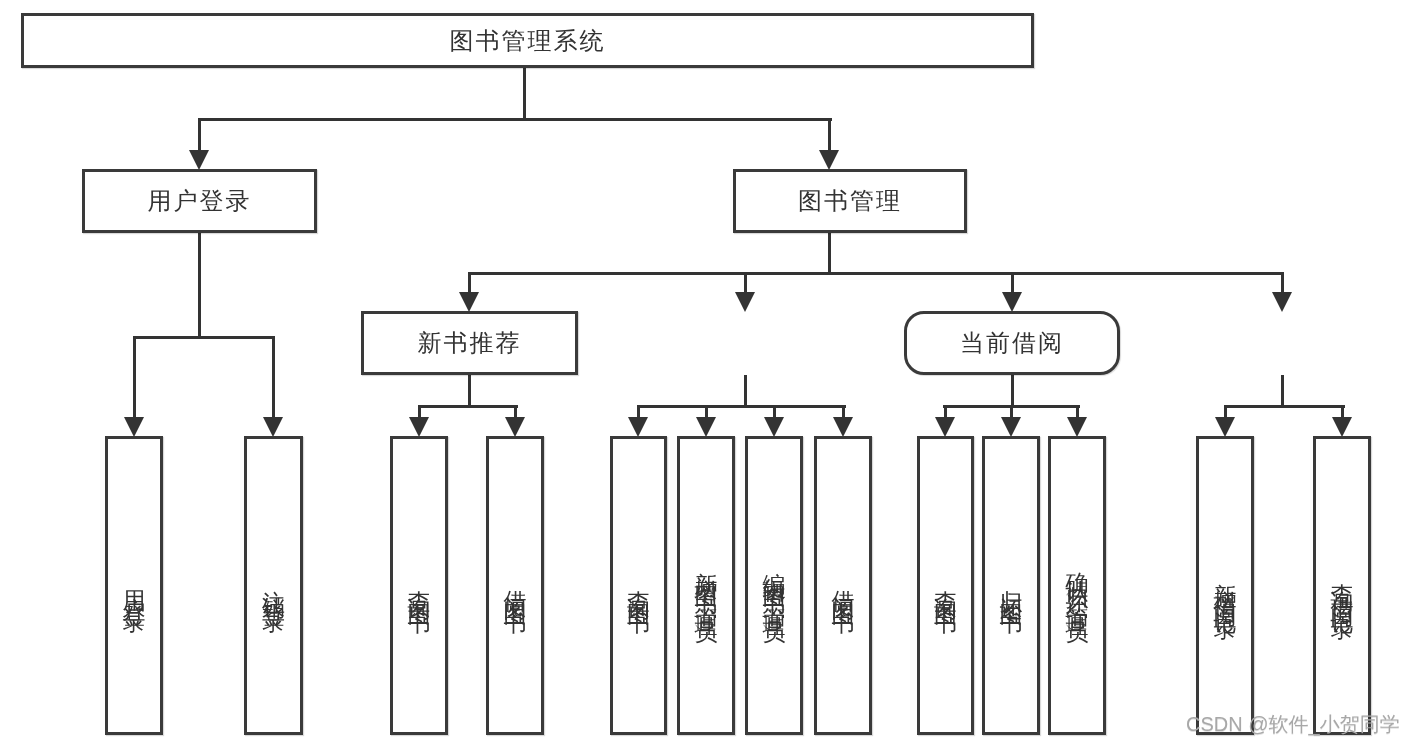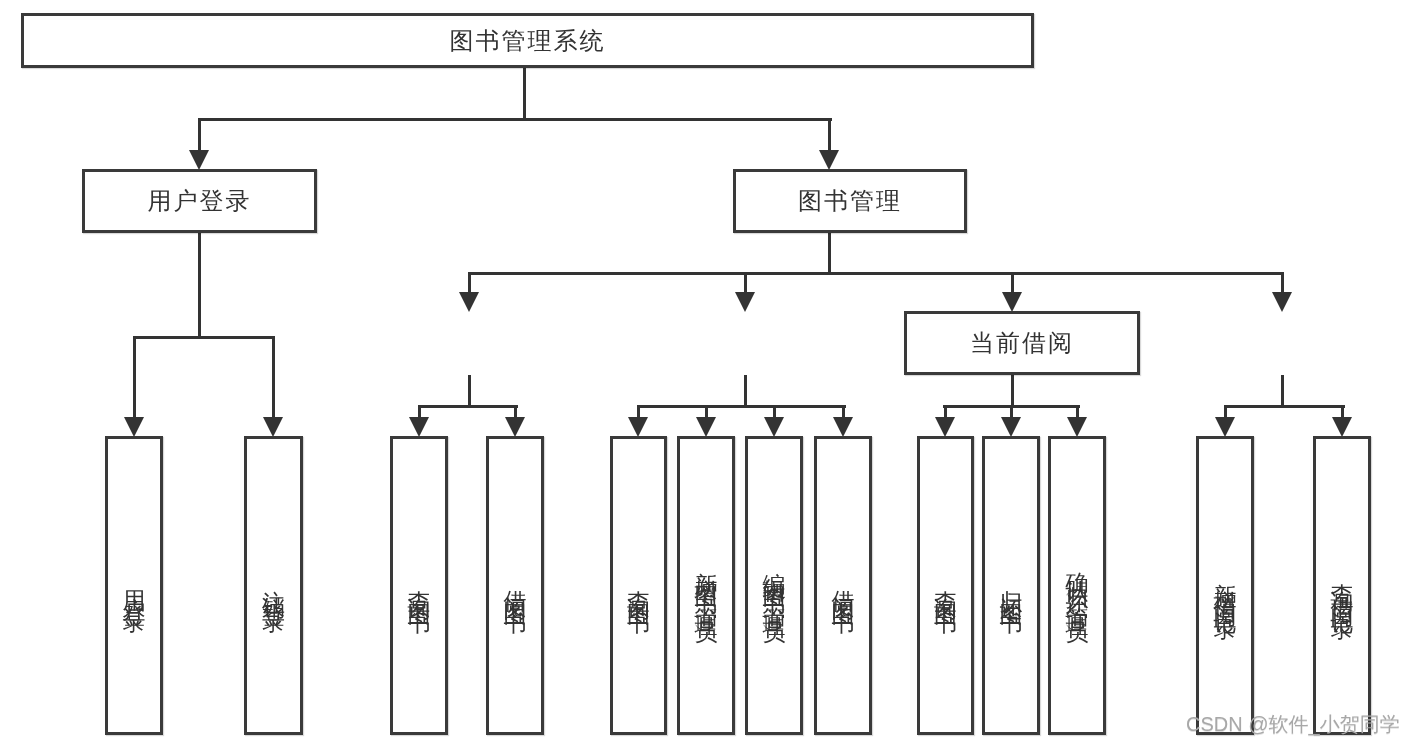--- a/index.html
+++ b/index.html
@@ -97,23 +97,24 @@
   <div class="vline" style="left:1341px;top:405px;height:14px;"></div>
   <div class="arrow" style="left:1215px;top:417px;"></div>
   <div class="arrow" style="left:1332px;top:417px;"></div>
 
   <div class="box" style="left:21px;top:13px;width:1013px;height:55px;">图书管理系统</div>
 
   <div class="box" style="left:82px;top:169px;width:235px;height:64px;">用户登录</div>
 
   <div class="box" style="left:712px;top:169px;width:234px;height:64px;margin-left:21px;">图书管理</div>
 
+  <div class="box" style="left:361px;top:311px;width:217px;height:64px;">新书推荐</div>
 
 
-  <div class="box" style="left:904px;top:311px;width:236px;height:64px;">当前借阅</div>
+  <div class="box" style="left:904px;top:311px;width:216px;height:64px;border-radius:20px;">当前借阅</div>
 
 
   <div class="box vbox" style="left:105px;top:436px;width:58px;height:299px;">用户登录</div>
 
   <div class="box vbox" style="left:244px;top:436px;width:59px;height:299px;">注销登录</div>
 
   <div class="box vbox" style="left:390px;top:436px;width:58px;height:299px;">查询图书</div>
 
   <div class="box vbox" style="left:486px;top:436px;width:58px;height:299px;">借阅图书</div>
 

